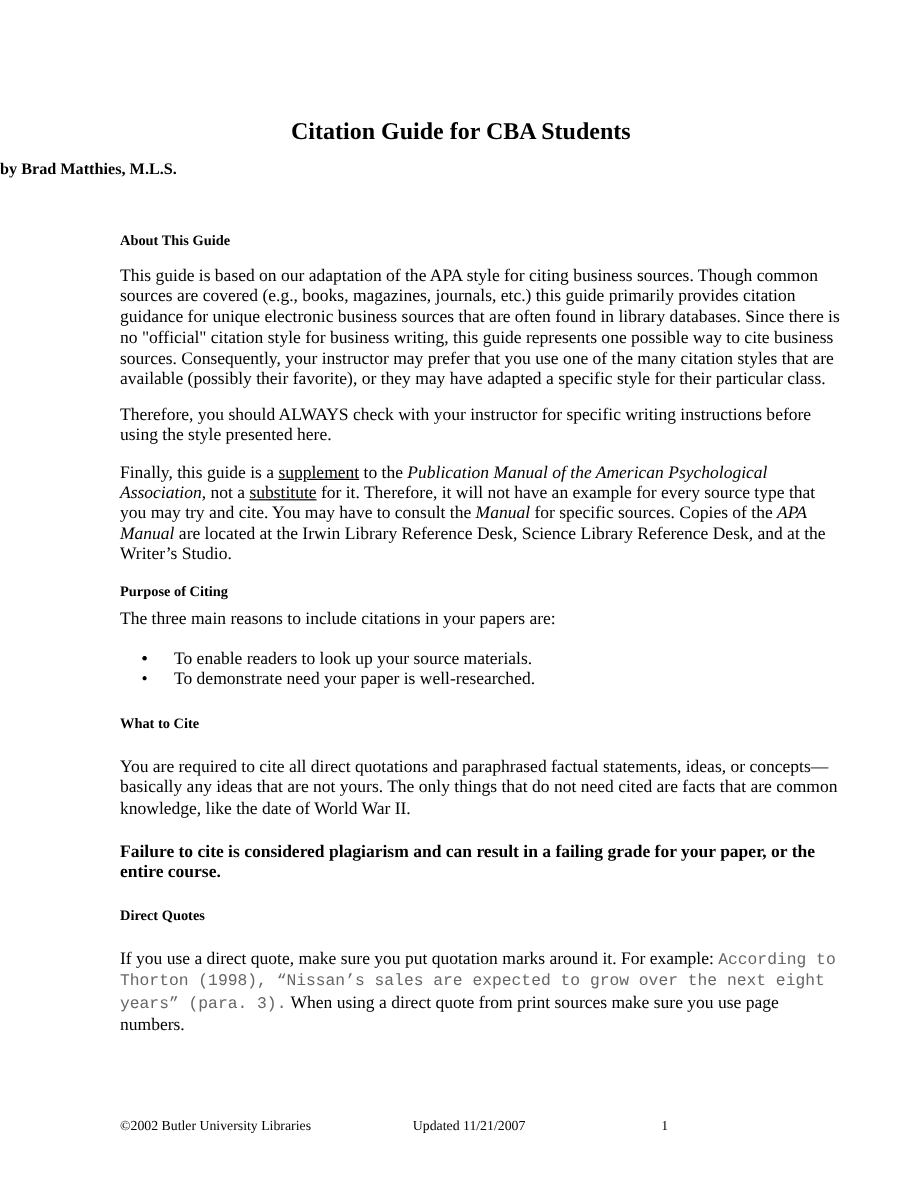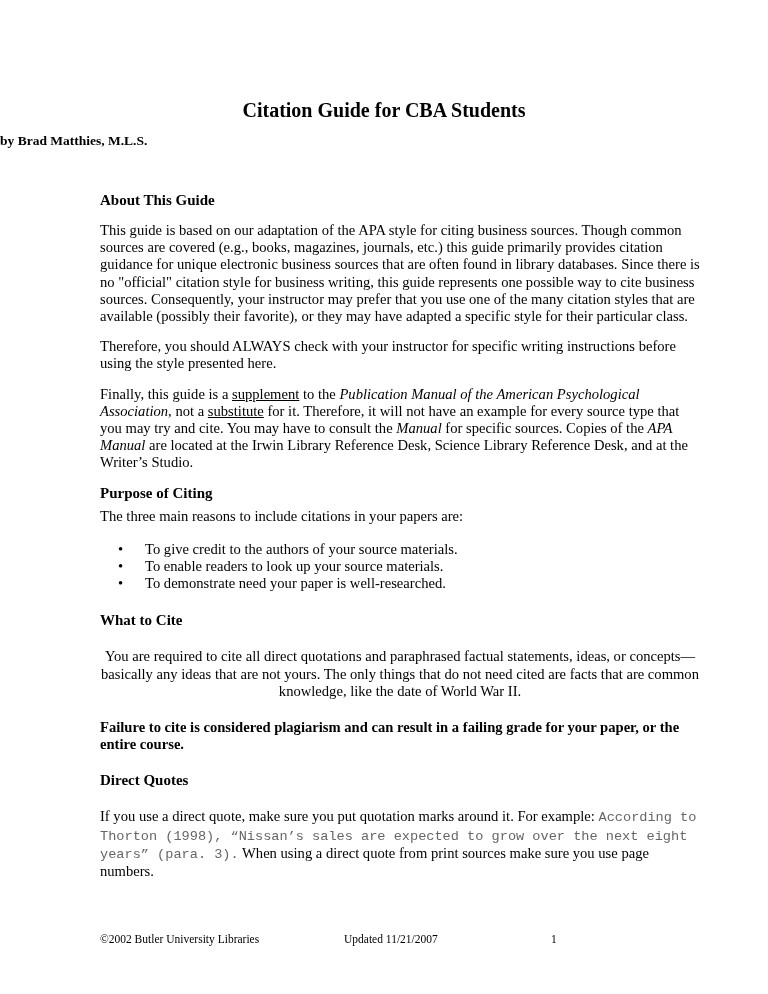--- a/index.html
+++ b/index.html
@@ -5,33 +5,33 @@
   html, body { margin: 0; padding: 0; background: #ffffff; }
   body { width: 768px; height: 994px; position: relative; overflow: hidden;
          font-family: "Liberation Serif", "DejaVu Serif", serif; color: #000; }
   .page { position: absolute; left: 0; top: 0; width: 768px; height: 994px; }
   .title { position: absolute; left: 0; width: 768px; top: 98px; text-align: center;
            font-weight: bold; font-size: 20px; line-height: 24px; }
   .byline { position: absolute; left: 0; width: 768px; top: 132px; text-align: left;
             font-weight: bold; font-size: 13.5px; line-height: 18px; }
   .body { position: absolute; left: 100px; top: 192px; width: 600px;
           font-size: 14.6px; line-height: 17.2px; }
-  h2 { font-size: 15px; font-weight: bold; margin: 0; line-height: 17px; }
+  h2 { font-size: 12px; font-weight: bold; margin: 0; line-height: 17px; }
   p { margin: 0; }
   .sec-about { margin-top: 0; }
   .p-about { margin-top: 13px; }
   .p-therefore { margin-top: 13px; }
   .p-finally { margin-top: 13px; }
   .sec-purpose { margin-top: 13px; }
   .p-purpose { margin-top: 6px; }
   ul { margin: 16px 0 0 0; padding: 0; list-style: none; }
   ul li { position: relative; padding-left: 45px; line-height: 17.2px; }
   ul li .bullet { position: absolute; left: 18px; top: 0; }
   .sec-what { margin-top: 20px; }
-  .p-what { margin-top: 19px; text-align: center; }
+  .p-what { margin-top: 19px; }
   .p-failure { margin-top: 19px; font-weight: bold; }
   .sec-direct { margin-top: 19px; }
   .p-direct { margin-top: 19px; }
   .mono { font-family: "Liberation Mono", "DejaVu Sans Mono", monospace; font-size: 13.6px; color: #666; }
   u { }
   .footer { position: absolute; top: 932px; left: 100px; width: 560px; font-size: 11.5px; line-height: 14px; }
   .footer .left { position: absolute; left: 0; }
   .footer .center { position: absolute; left: 244px; }
   .footer .right { position: absolute; left: 451px; }
 </style>
@@ -44,21 +44,21 @@
 
   <div class="body">
     <h2 class="sec-about">About This Guide</h2>
     <p class="p-about">This guide is based on our adaptation of the APA style for citing business sources.  Though common sources are covered (e.g., books, magazines, journals, etc.) this guide primarily provides citation guidance for unique electronic business sources that are often found in library databases.  Since there is no "official" citation style for business writing, this guide represents one possible way to cite business sources.  Consequently, your instructor may prefer that you use one of the many citation styles that are available (possibly their favorite), or they may have adapted a specific style for their particular class.</p>
     <p class="p-therefore">Therefore, you should ALWAYS check with your instructor for specific writing instructions before using the style presented here.</p>
     <p class="p-finally"><span>Finally, this guide is a </span><u>supplement</u><span> to the </span><i>Publication Manual of the American Psychological Association</i><span>, not a </span><u>substitute</u><span> for it. Therefore, it will not have an example for every source type that you may try and cite. You may have to consult the </span><i>Manual</i><span> for specific sources. Copies of the </span><i>APA Manual</i><span> are located at the Irwin Library Reference Desk, Science Library Reference Desk, and at the Writer’s Studio.</span></p>
 
     <h2 class="sec-purpose">Purpose of Citing</h2>
     <p class="p-purpose">The three main reasons to include citations in your papers are:</p>
     <ul>
-      <li><span class="bullet">•</span><span>To give credit to the authors of your source materials.</span></li>
+      <li><span class="bullet">•</span></li>
       <li><span class="bullet">•</span><span>To enable readers to look up your source materials.</span></li>
       <li><span class="bullet">•</span><span>To demonstrate need your paper is well-researched.</span></li>
     </ul>
 
     <h2 class="sec-what">What to Cite</h2>
     <p class="p-what">You are required to cite all direct quotations and paraphrased factual statements, ideas, or concepts—basically any ideas that are not yours.  The only things that do not need cited are facts that are common knowledge, like the date of World War II.</p>
     <p class="p-failure">Failure to cite is considered plagiarism and can result in a failing grade for your paper, or the entire course.</p>
 
     <h2 class="sec-direct">Direct Quotes</h2>
     <p class="p-direct"><span>If you use a direct quote, make sure you put quotation marks around it.  For example: </span><span class="mono">According to Thorton  (1998), “Nissan’s sales are expected to grow over the next eight years” (para. 3).</span><span> When using a direct quote from print sources make sure you use page numbers.</span></p>

